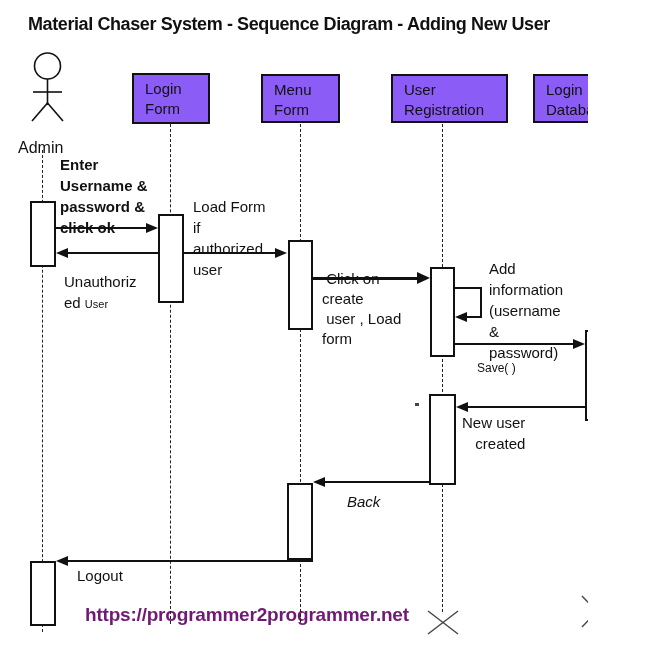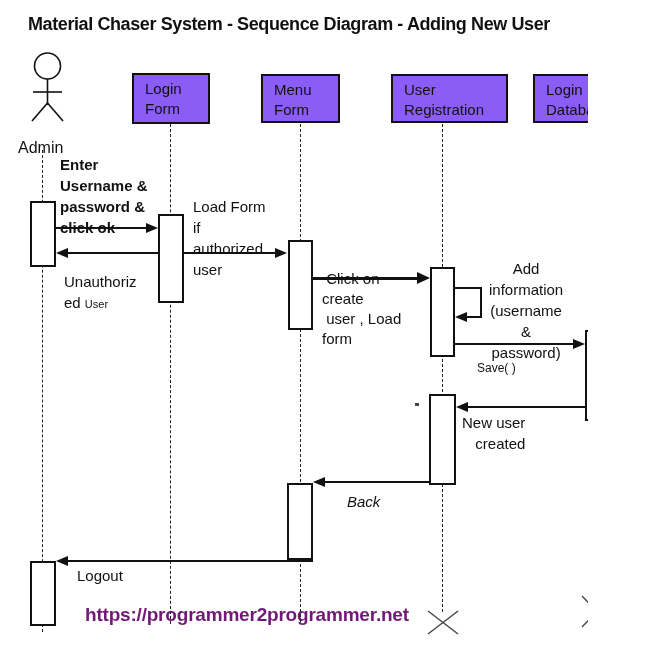--- a/index.html
+++ b/index.html
@@ -89,21 +89,21 @@
   <div class="ah-r" style="left:417px;top:272px;border-top-width:6px;border-bottom-width:6px;border-left-width:13px;"></div>
   <div class="msg" style="left:322px;top:221px;line-height:20px;margin-top:48px;"> Click on
 create
  user , Load
 form</div>
 
   <div class="aline" style="left:455px;top:287px;width:27px;"></div>
   <div class="vline" style="left:480px;top:287px;height:31px;"></div>
   <div class="aline" style="left:466px;top:316px;width:16px;"></div>
   <div class="ah-l" style="left:455px;top:312px;"></div>
-  <div class="msg" style="left:489px;top:258px;text-align:center;">Add
+  <div class="msg" style="left:489px;top:258px;">Add
 information
 (username
 &amp;
 password)</div>
 
   <div class="aline" style="left:455px;top:343px;width:120px;"></div>
   <div class="ah-r" style="left:573px;top:339px;"></div>
   <div class="msg" style="left:477px;top:358px;font-size:12px;">Save( )</div>
 
   <div class="ah-l" style="left:456px;top:402px;"></div>

